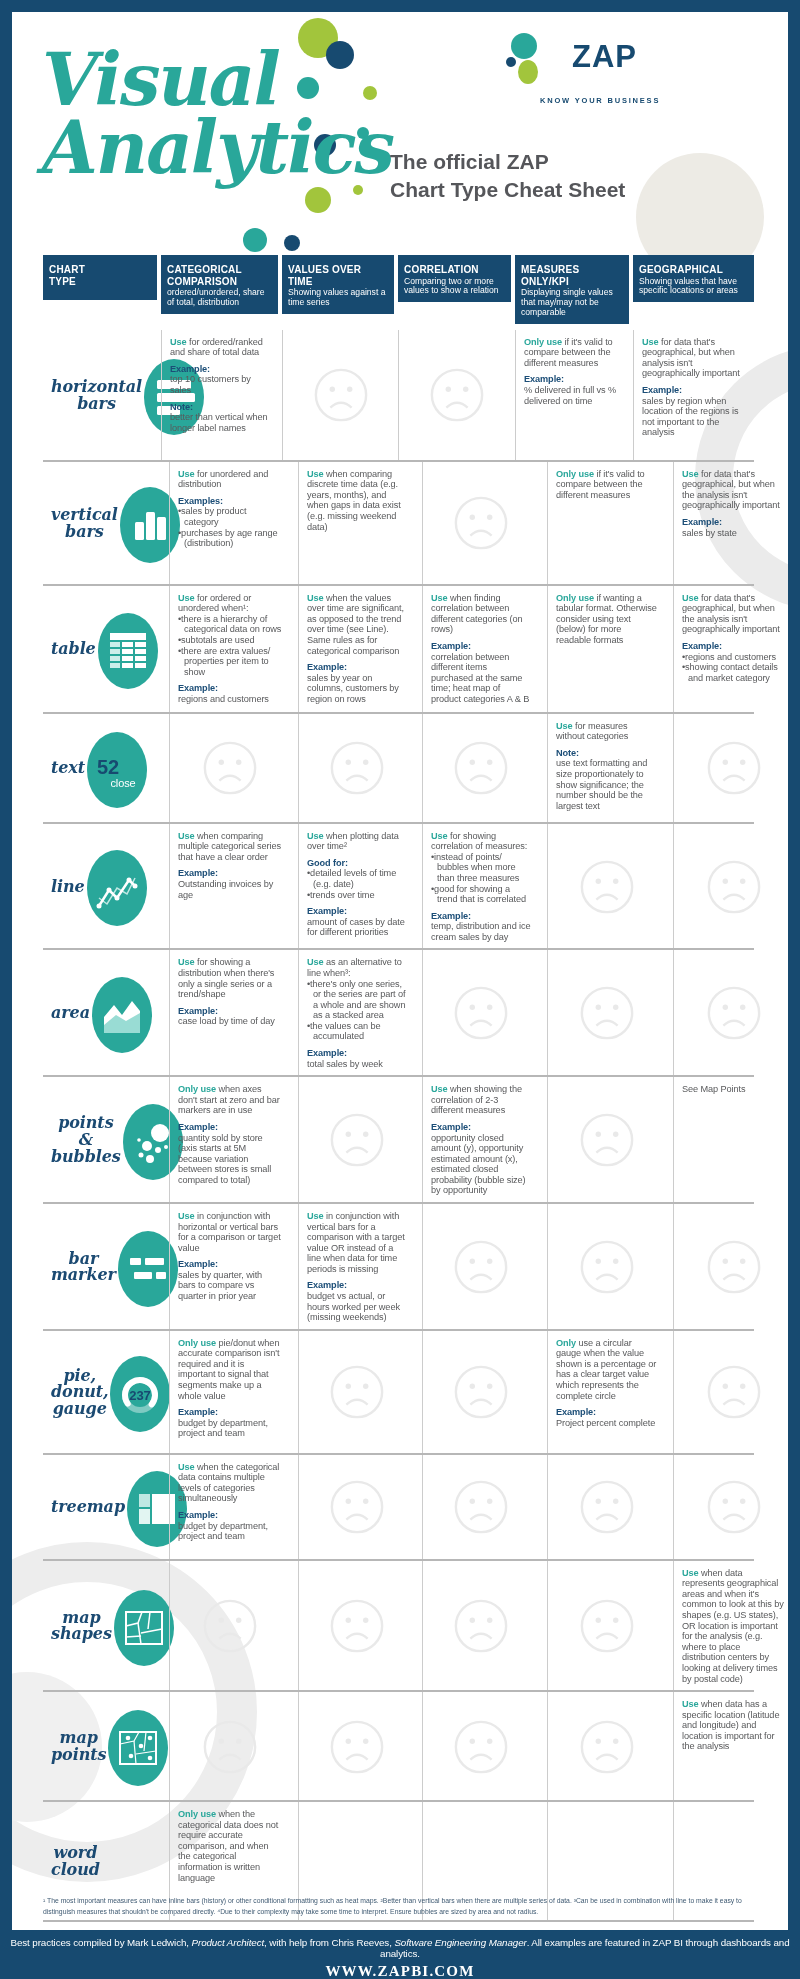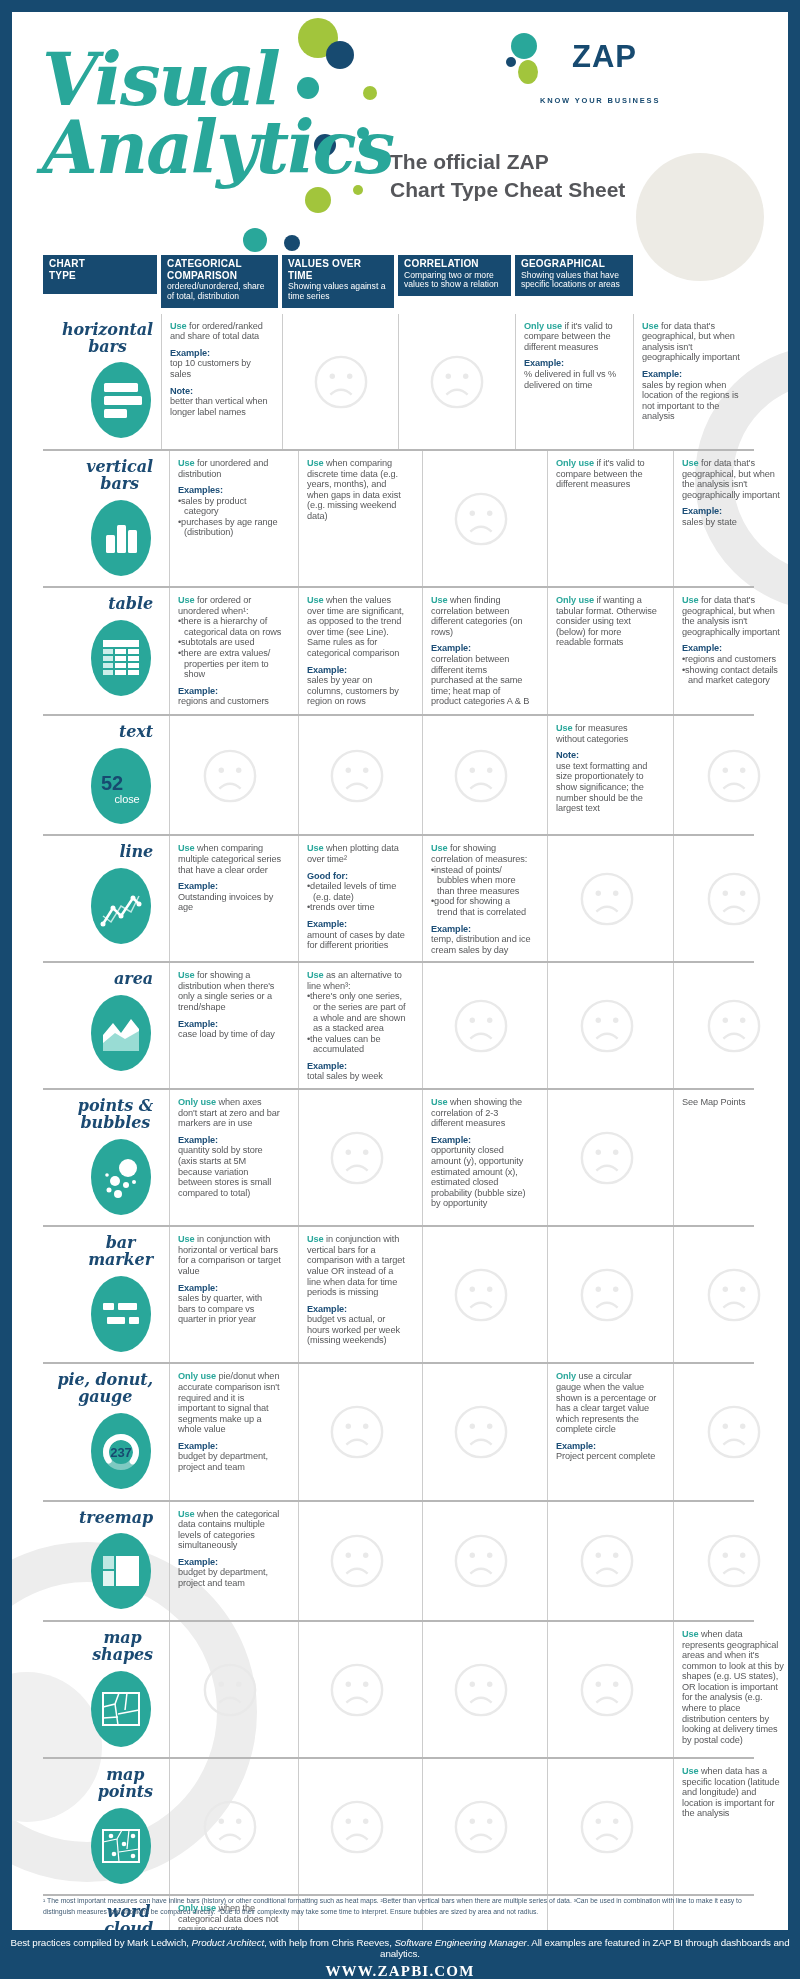--- a/index.html
+++ b/index.html
@@ -20,30 +20,30 @@
   .logo{position:absolute;left:492px;top:16px;display:flex;align-items:center;gap:16px;}
   .logo-text{color:#174a70;font-weight:bold;font-size:31px;letter-spacing:1px;margin-left:4px;}
   .tagline{position:absolute;left:489px;top:84px;width:130px;color:#174a70;
            font-size:7.5px;font-weight:bold;letter-spacing:1.8px;padding-left:39px;}
   .subtitle{position:absolute;left:378px;top:136px;width:240px;color:#55565a;
             font-size:21px;line-height:1.35;font-weight:bold;}
   
   .table{position:absolute;left:31px;top:243px;width:711px;border-bottom:2px solid #b7b7b7;}
   .thead{display:grid;grid-template-columns:118px 121px 116px 117px 118px 121px;
          align-items:start;margin-bottom:6px;}
-  .hbox{background:#174a70;color:#fff;margin-right:4px;padding:3px 6px 6px 6px;min-height:30px;}
+  .hbox{background:#174a70;color:#fff;margin-right:4px;padding:9px 6px 6px 6px;min-height:30px;}
   .hbox:last-child{margin-right:0;}
   .htitle{font-size:10px;font-weight:bold;letter-spacing:.2px;line-height:1.15;white-space:pre-line;}
   .hsub{font-size:8.6px;line-height:1.15;margin-top:1px;}
   .trow{display:grid;grid-template-columns:118px 121px 116px 117px 118px 121px;}
   .trow.sep{border-top:2px solid #b7b7b7;gap:8px;}
   .cell{border-left:1px solid #cccccc;padding:7px 8px 6px 8px;
         font-size:9.2px;line-height:1.15;letter-spacing:-.1px;color:#58595b;}
   .cell:first-child{border-left:none;}
-  .labelcell{display:flex;flex-direction:column;align-items:flex-end;padding-top:8px;}
+  .labelcell{display:flex;align-items:center;padding-top:8px;}
   .rowlabel{font-family:"DejaVu Serif",serif;font-style:italic;font-weight:bold;
             color:#1b4a72;font-size:16px;line-height:1.05;text-align:center;white-space:pre-line;}
   .icon{margin-top:5px;}
   .sadcell{display:flex;align-items:center;justify-content:center;}
   .para + .para{margin-top:6px;}
   .lead{color:#2aa79b;font-weight:bold;}
   .lbl{color:#1c4e77;font-weight:bold;}
   .bullet{padding-left:6px;text-indent:-6px;}
   
   .footnote{position:absolute;left:31px;top:1884px;width:711px;color:#3f5a72;
@@ -105,20 +105,24 @@
           </div>
           <div class="hbox">
             <div class="htitle">VALUES OVER TIME</div>
             <div class="hsub">Showing values against a time series</div>
           </div>
           <div class="hbox">
             <div class="htitle">CORRELATION</div>
             <div class="hsub">Comparing two or more values to show a relation</div>
           </div>
           <div class="hbox">
+            <div class="htitle">MEASURES ONLY/KPI</div>
+            <div class="hsub">Displaying single values that may/may not be comparable</div>
+          </div>
+          <div class="hbox">
             <div class="htitle">GEOGRAPHICAL</div>
             <div class="hsub">Showing values that have specific locations or areas</div>
           </div>
         </div>
         <div class="trow" style="min-height: 130px;">
           <div class="cell labelcell">
             <div class="rowlabel">horizontal
 bars</div>
             <div class="icon"><svg width="64" height="80" viewBox="0 0 64 80">
                 <ellipse cx="32" cy="40" rx="30" ry="38" fill="#29a79a"></ellipse>

